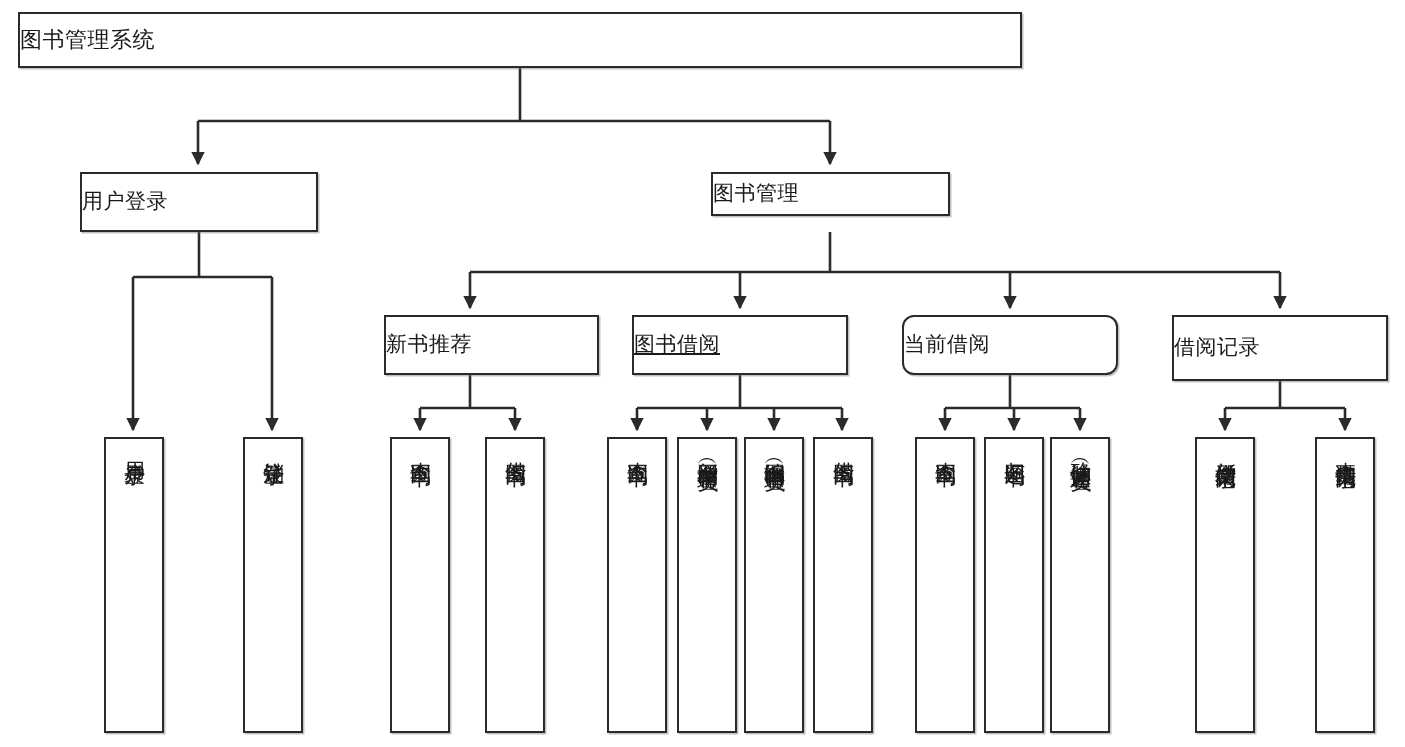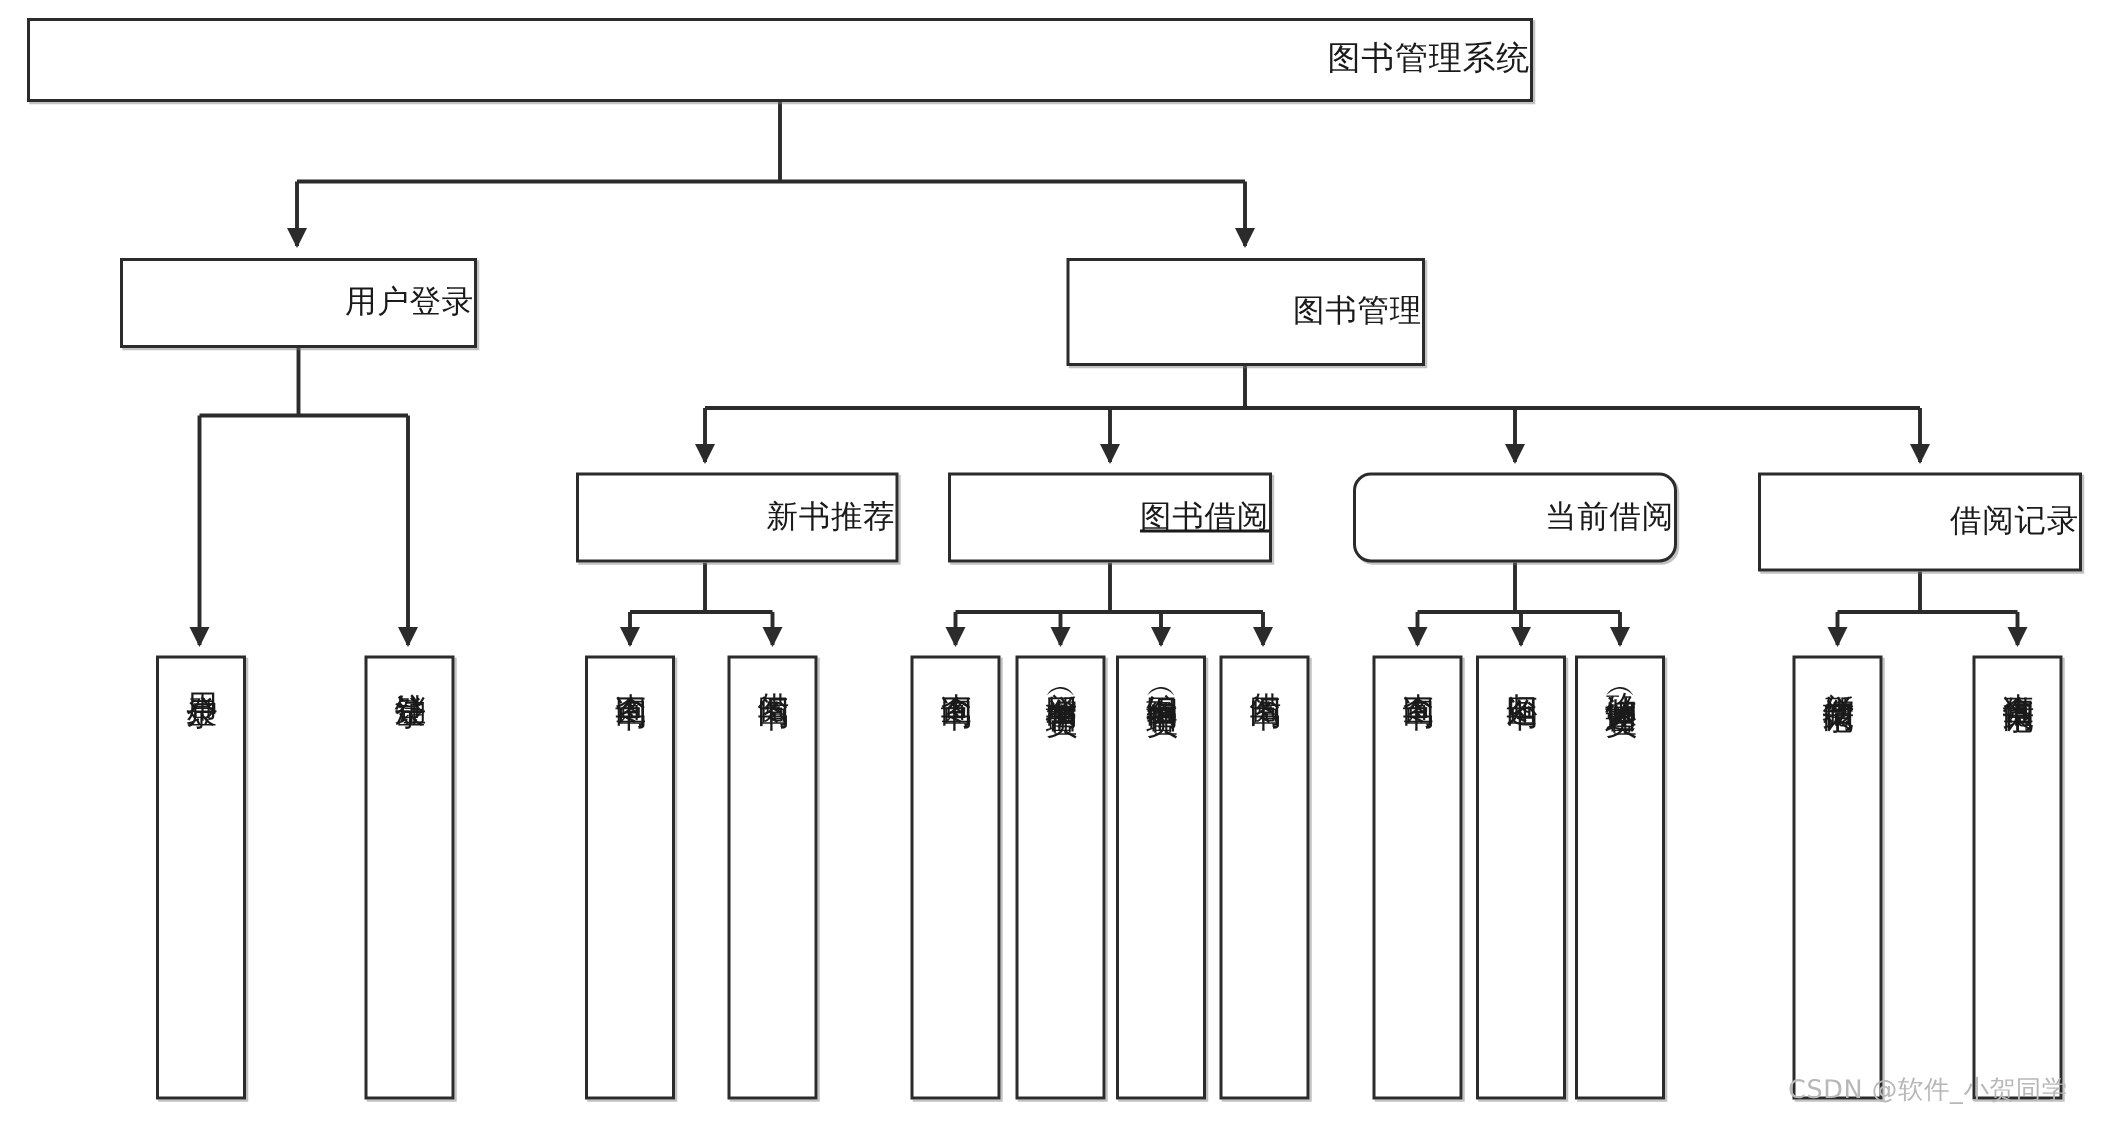--- a/index.html
+++ b/index.html
@@ -25,21 +25,21 @@
     height: 747px;
     pointer-events: none;
   }
   .node {
     position: absolute;
     box-sizing: border-box;
     background: #ffffff;
     border: 2px solid #2b2b2b;
     display: flex;
     align-items: center;
-    justify-content: flex-end;
+    justify-content: flex-start;
     text-align: center;
     color: #1a1a1a;
     box-shadow: 1.5px 1.5px 0 rgba(120,120,120,0.45);
   }
   .node .label {
     display: block;
     line-height: 1.12;
     letter-spacing: 0.5px;
   }
   .node.horiz .label {
@@ -125,21 +125,21 @@
     </g>
   </svg>
 
   <div class="node root horiz" style="left:18px; top:12px; width:1004px; height:56px;">
     <span class="label">图书管理系统</span>
   </div>
 
   <div class="node horiz" style="left:80px; top:172px; width:238px; height:60px;">
     <span class="label">用户登录</span>
   </div>
-  <div class="node horiz" style="left:711px; top:172px; width:239px; height:72px;">
+  <div class="node horiz" style="left:711px; top:172px; width:239px; height:44px;">
     <span class="label">图书管理</span>
   </div>
 
   <div class="node horiz" style="left:384px; top:315px; width:215px; height:60px;">
     <span class="label">新书推荐</span>
   </div>
   <div class="node horiz" style="left:632px; top:315px; width:216px; height:60px;text-decoration:underline;">
     <span class="label">图书借阅</span>
   </div>
   <div class="node horiz" style="left:902px; top:315px; width:216px; height:60px;border-radius:12px;">
@@ -186,15 +186,14 @@
     <span class="label">确认归还（管理员）</span>
   </div>
 
   <div class="node vert" style="left:1195px; top:437px; width:60px; height:296px;">
     <span class="label">新增借阅记录</span>
   </div>
   <div class="node vert" style="left:1315px; top:437px; width:60px; height:296px;">
     <span class="label">查询借阅记录</span>
   </div>
 
-  <div class="watermark" style="left:1192px; top:715px;">CSDN @软件_小贺同学</div>
 
 </div>
 
 </body></html>

